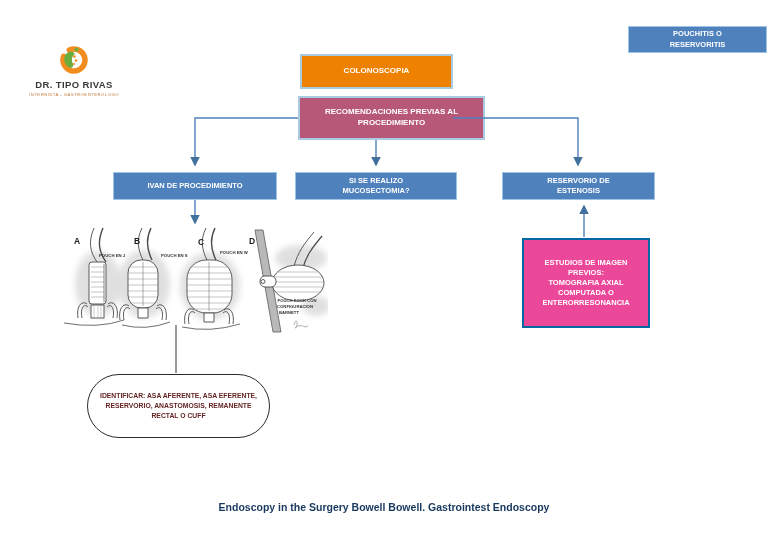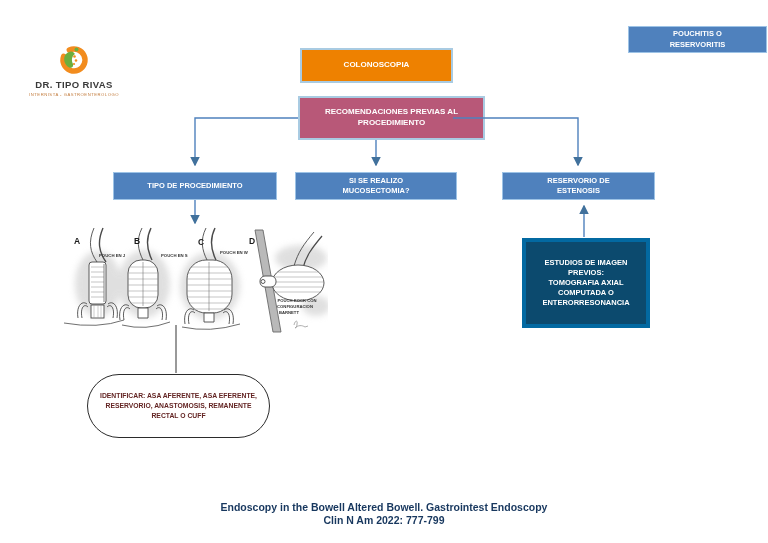--- a/index.html
+++ b/index.html
@@ -18,21 +18,21 @@
     text-align:center;
     font-weight:bold;
     color:#ffffff;
     font-size:7.5px;
     line-height:1.35;
     padding:2px 22px;
   }
   .node.orange { background:#EE8100; border:2px solid #A9CBE2; font-size:8px; }
   .node.pink   { background:#B85878; border:2px solid #A9CBE2; font-size:8px; }
   .node.blue   { background:#4F81BD; border:1px solid #9DC3E6; }
-  .node.green  { background:#0c4a6e; border:4px solid #0369a1; }
+  .node.green  { background:#ec4899; border:2px solid #0369a1; }
   .node.titlebox { background:#4F81BD; border:1px solid #9DC3E6; font-size:7.5px; }
 
   .stadium {
     position:absolute;
     left:87px; top:374px; width:183px; height:64px;
     border:1.5px solid #2b2b2b; border-radius:32px;
     background:#ffffff;
     display:flex; align-items:center; justify-content:center;
     text-align:center;
     font-weight:bold; font-size:6.8px; line-height:1.5;
@@ -67,25 +67,25 @@
     <circle cx="18" cy="16.5" r="1.3" fill="#F28C1E"></circle>
     <circle cx="16" cy="20" r="1.1" fill="#F28C1E"></circle>
     <circle cx="18.5" cy="5.5" r="2" fill="#6CAE3E"></circle>
   </svg>
   <div class="name">DR. TIPO RIVAS</div>
   <div class="sub">INTERNISTA - GASTROENTEROLOGO</div>
 </div>
 
 <div class="node titlebox" style="left:628px; top:26px; width:139px; height:27px;">POUCHITIS O RESERVORITIS</div>
 
-<div class="node orange" style="left:300px; top:48px; width:153px; height:35px;">COLONOSCOPIA</div>
+<div class="node orange" style="left:300px; top:54px; width:153px; height:35px;">COLONOSCOPIA</div>
 
 <div class="node pink" style="left:298px; top:96px; width:187px; height:44px;">RECOMENDACIONES PREVIAS AL PROCEDIMIENTO</div>
 
-<div class="node blue" style="left:113px; top:172px; width:164px; height:28px;">TIPO DE PROCEDIMIENTO</div>
+<div class="node blue" style="left:113px; top:172px; width:164px; height:28px;">IVAN DE PROCEDIMIENTO</div>
 
 <div class="node blue" style="left:295px; top:172px; width:162px; height:28px;">SI SE REALIZO MUCOSECTOMIA?</div>
 
 <div class="node blue" style="left:502px; top:172px; width:153px; height:28px;">RESERVORIO DE ESTENOSIS</div>
 
 <div class="node green" style="left:522px; top:238px; width:128px; height:90px;">ESTUDIOS DE IMAGEN PREVIOS: TOMOGRAFIA AXIAL COMPUTADA O ENTERORRESONANCIA</div>
 
 <div class="stadium">IDENTIFICAR: ASA AFERENTE, ASA EFERENTE, RESERVORIO,  ANASTOMOSIS, REMANENTE RECTAL O CUFF</div>
 
 <svg class="overlay" width="768" height="543" viewBox="0 0 768 543">
@@ -203,15 +203,14 @@
       <text x="239" y="76">POUCH KOCK CON</text>
       <text x="237" y="82">CONFIGURACION</text>
       <text x="231" y="88">BARNETT</text>
     </g>
   </g>
 
   <path d="M236,99 c1,-5 4,-5 3,-1 c0,3 -1,4 -2,4 c3,-3 7,-3 10,-1 l3,-1" stroke="#9a9a9a" stroke-width="0.8" fill="none"></path>
 </svg>
 
 <div class="citation">
-  <div>Endoscopy in the Bowell Altered  Bowell. Gastrointest  Endoscopy</div>
-  <div>Clin N Am  2022: 777-799</div>
+  <div>Endoscopy in the Surgery Bowell  Bowell. Gastrointest  Endoscopy</div>
 </div>
 
 </body></html>

